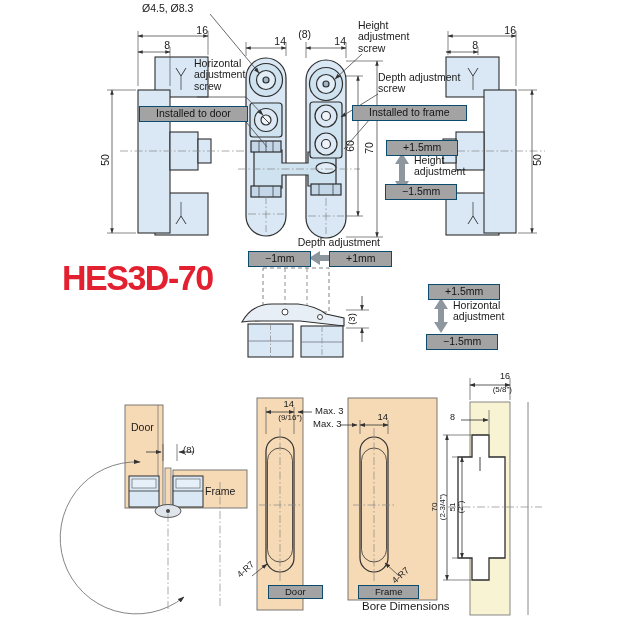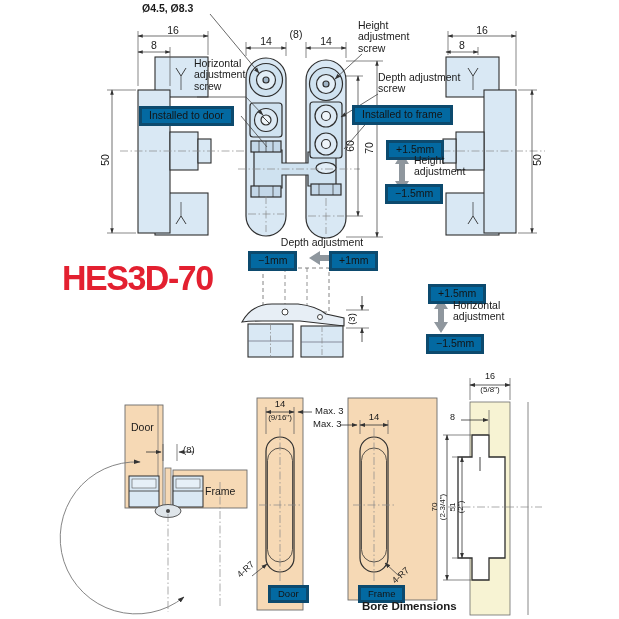--- a/index.html
+++ b/index.html
@@ -1,25 +1,25 @@
 <!DOCTYPE html>
 <html><head>
 <meta charset="utf-8">
 <style>
   *{margin:0;padding:0;box-sizing:border-box}
   html,body{width:619px;height:619px}
   body{position:relative;background:#fff;font-family:"Liberation Sans","DejaVu Sans",sans-serif;color:#141414;overflow:hidden}
   svg.base{position:absolute;left:0;top:0}
   .t{position:absolute;font-size:10.5px;line-height:1.08;color:#1a1a1a;white-space:pre-line}
-  .c{text-align:center}
-  .box{position:absolute;border:3px solid #0c4a6e;background:#0369a1;padding:0 7px;font-size:10.5px;line-height:1.3;white-space:nowrap}
+  .c{text-align:right}
+  .box{position:absolute;border:1px solid #0c4a6e;background:#a3a3a3;padding:0 16px;font-size:10.5px;line-height:1.3;white-space:nowrap}
   .rot{transform:translate(-50%,-50%) rotate(-90deg);transform-origin:center center;text-align:center;line-height:1.05}
   .r45{transform:translate(-50%,-50%) rotate(-42deg);transform-origin:center center}
   .model{position:absolute;font-size:35px;font-weight:bold;letter-spacing:-1.5px;transform:scaleX(.97);transform-origin:left top}
-  .b{font-weight:bold}
+  .b{font-weight:normal}
   .s8{font-size:8px}.s9{font-size:9px}.s95{font-size:9.5px}.s115{font-size:11.5px}
 </style>
 </head>
 <body>
 
 <div>
 
 <svg class="base" width="619" height="619" viewBox="0 0 619 619">
   <defs>
     <marker id="ar" viewBox="0 0 10 10" refX="9" refY="5" markerWidth="7.5" markerHeight="7.5" orient="auto-start-reverse">

